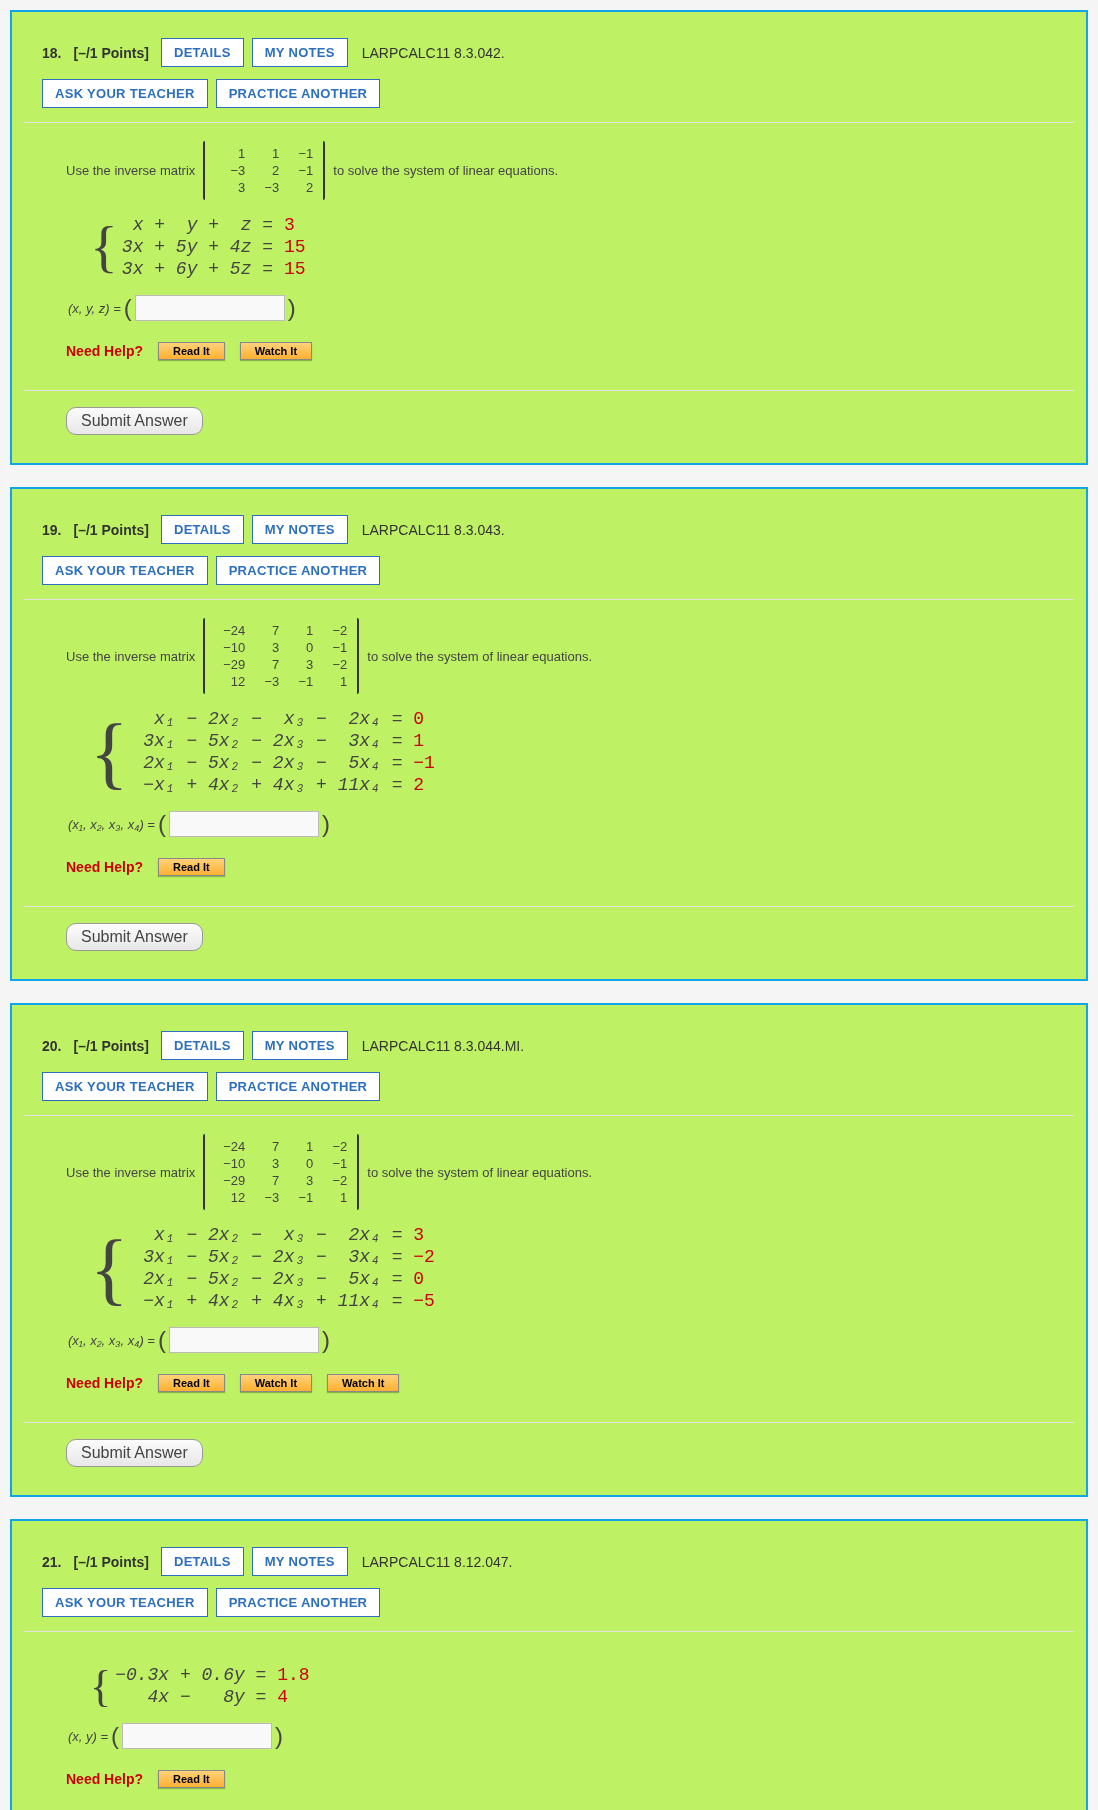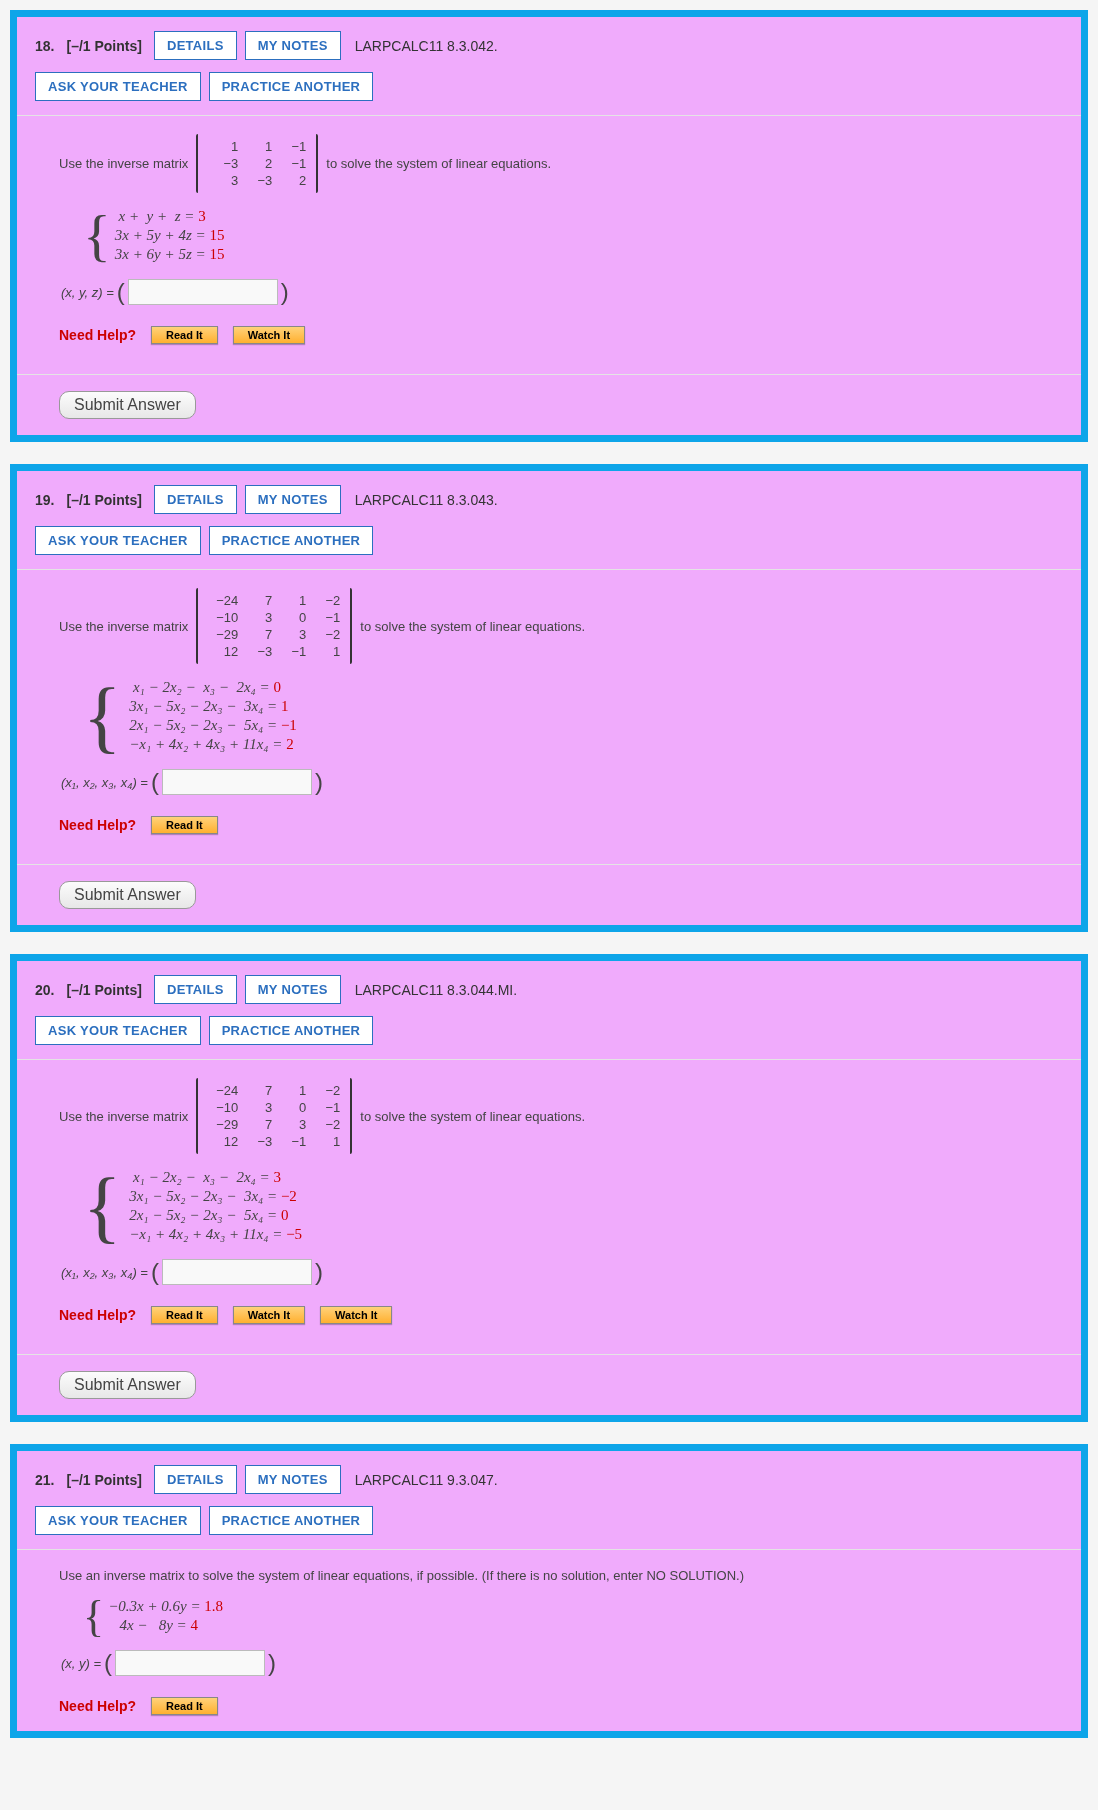--- a/index.html
+++ b/index.html
@@ -6,24 +6,24 @@
   body {
     margin: 0;
     padding: 10px;
     font-family: Arial, Helvetica, sans-serif;
     font-size: 13px;
     background: #f5f5f5;
     color: #333;
     width: 1098px;
   }
   .question {
-    background: #f0abfc;
-    border: 7px solid #0ea5e9;
+    background: #bef264;
+    border: 2px solid #0ea5e9;
     margin-bottom: 22px;
-    padding: 0;
+    padding: 12px;
   }
   .qheader {
     padding: 14px 18px 12px;
     display: flex;
     align-items: center;
     flex-wrap: wrap;
     gap: 8px;
     font-size: 14px;
   }
   .qnum { font-weight: bold; margin-right: 4px; }
@@ -75,21 +75,21 @@
     font-size: 80px;
     line-height: 0.75;
     margin-right: 4px;
     font-family: serif;
     display: flex;
     align-items: center;
   }
   .brace.sz3 { font-size: 58px; }
   .brace.sz4 { font-size: 80px; }
   .brace.sz2 { font-size: 44px; }
-  .eqs { font-family: Liberation Serif, serif; font-size: 15px; }
+  .eqs { font-family: Liberation Mono, monospace; font-size: 18px; }
   .eqs .er { white-space: pre; padding: 1px 0; font-style: italic; }
   .eqs .rhs { color: #c00; font-style: normal; }
   .answerline { margin: 0 0 14px 2px; display: flex; align-items: center; font-style: italic; }
   .answerline .paren { font-size: 24px; margin: 0 3px; font-style: normal; }
   .ainput {
     border: 1px solid #bbb;
     background: #f9f9f9;
     width: 150px;
     height: 26px;
     padding: 2px 6px;
@@ -319,28 +319,27 @@
     <button class="submitbtn">Submit Answer</button>
   </div>
 </div>
 
 <div class="question" style="margin-bottom:0">
   <div class="qheader">
     <span class="qnum">21.</span>
     <span class="points">[–/1 Points]</span>
     <button class="pill">DETAILS</button>
     <button class="pill">MY NOTES</button>
-    <span class="ref">LARPCALC11 9.3.047.</span>
+    <span class="ref">LARPCALC11 8.12.047.</span>
   </div>
   <div class="row2">
     <button class="pill">ASK YOUR TEACHER</button>
     <button class="pill">PRACTICE ANOTHER</button>
   </div>
   <div class="qbody" style="padding-bottom:8px">
-    <div>Use an inverse matrix to solve the system of linear equations, if possible. (If there is no solution, enter NO SOLUTION.)</div>
     <div class="eqwrap">
       <span class="brace sz2">{</span>
       <div class="eqs">
         <div class="er"><span>−0.3x + 0.6y = </span><span class="rhs">1.8</span></div>
         <div class="er"><span>   4x −   8y = </span><span class="rhs">4</span></div>
       </div>
     </div>
     <div class="answerline">
       <span>(x, y) = </span>
       <span class="paren">(</span>

